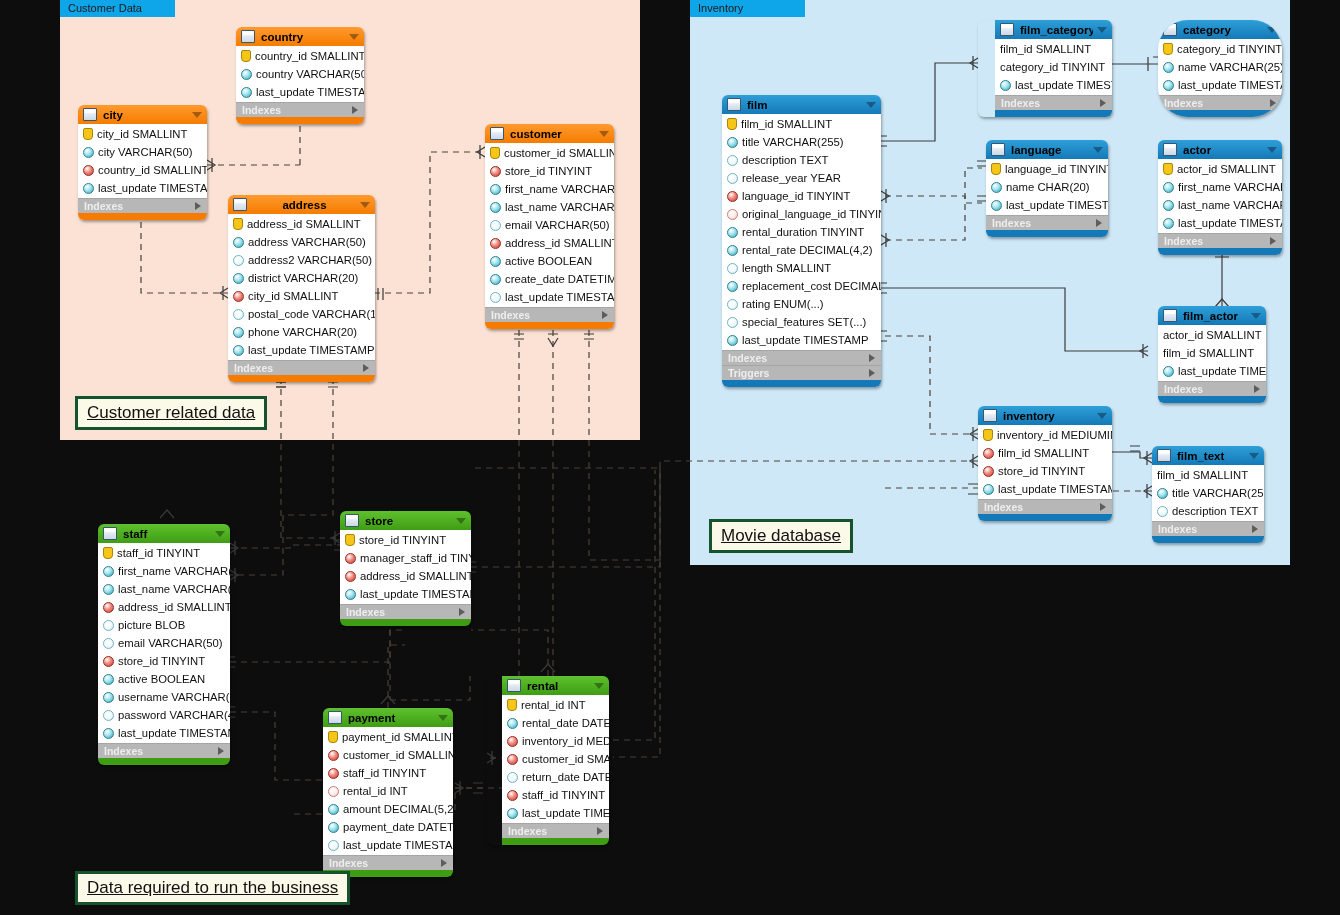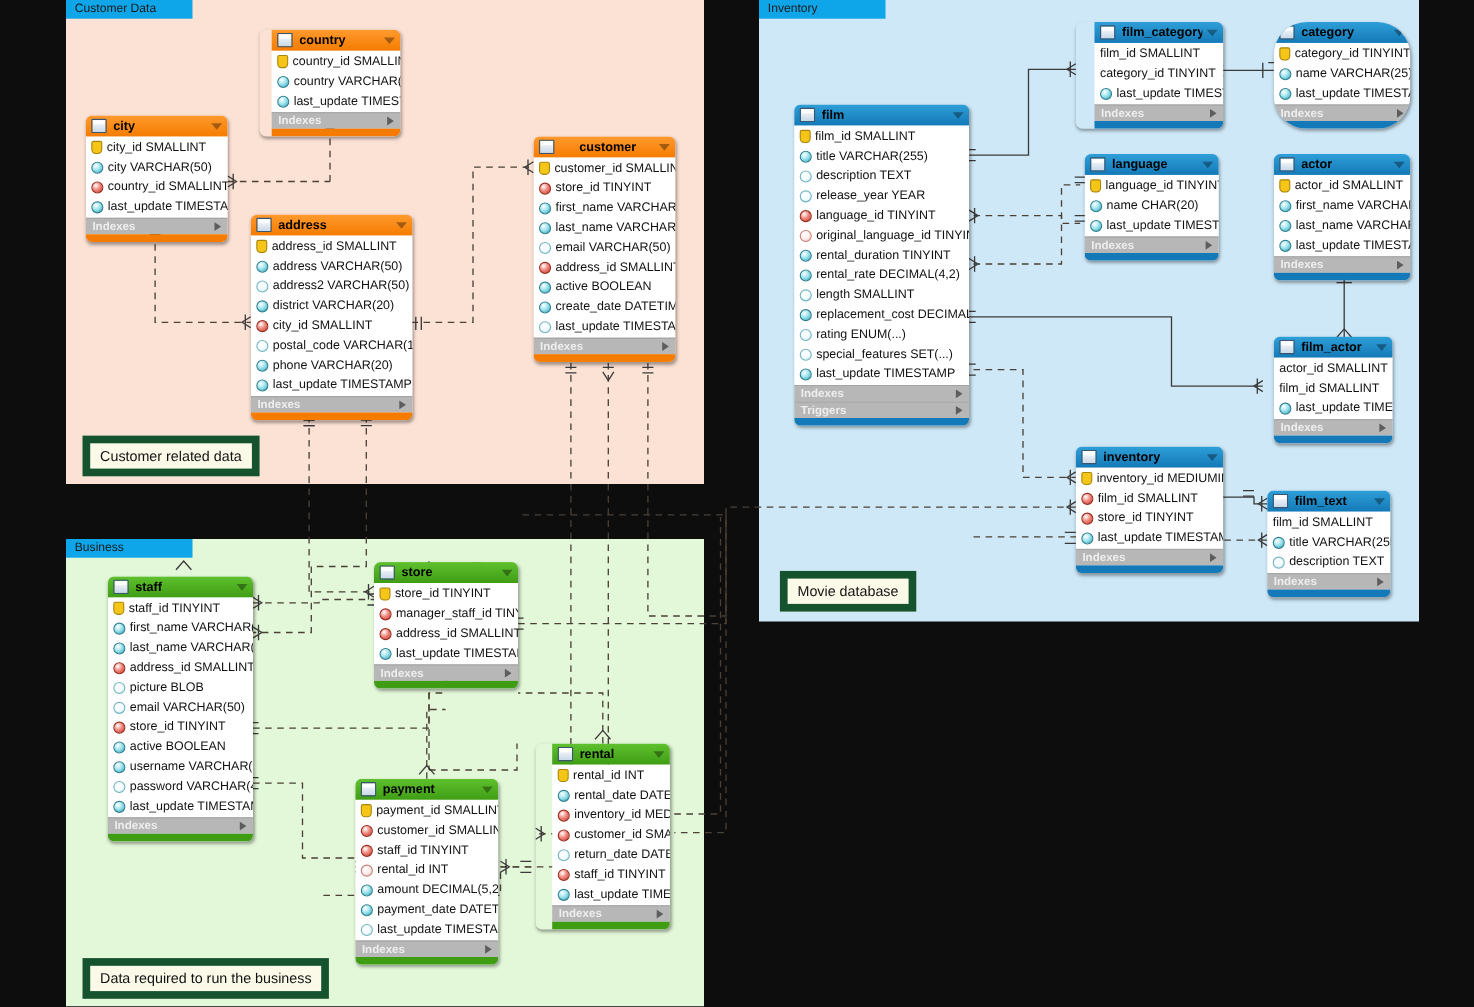--- a/index.html
+++ b/index.html
@@ -83,44 +83,41 @@
   
   .t-orange .hdr{background:linear-gradient(#ff9a2e,#f57c00);}
   .t-orange .base{background:#f57c00;}
   .t-blue   .hdr{background:linear-gradient(#2e9fd8,#1479b8);}
   .t-blue   .base{background:#1479b8;}
   .t-green  .hdr{background:linear-gradient(#5fc12e,#3f9d14);}
   .t-green  .base{background:#3f9d14;}
 
   
   .note{
-    position:absolute;background:#fbf9e8;border:7px solid #14532d;
-    font-size:13px;color:#111;padding:4px 9px;box-sizing:border-box;
+    position:absolute;background:#fbf9e8;border:3px solid #14532d;
+    font-size:17px;color:#111;padding:4px 9px;box-sizing:border-box;
     white-space:nowrap;
+    text-decoration:underline;
   }
 </style>
 </head>
 <body>
 
 <div id="canvas">
 
   <div class="layer customer" style="left:60px;top:0px;width:580px;height:440px;">
     <div class="layer-body"></div>
     <div class="layer-tab">Customer Data</div>
   </div>
 
   <div class="layer inventory" style="left:690px;top:0px;width:600px;height:565px;">
     <div class="layer-body"></div>
     <div class="layer-tab">Inventory</div>
   </div>
 
-  <div class="layer business" style="left:60px;top:490px;width:580px;height:425px;">
-    <div class="layer-body"></div>
-    <div class="layer-tab">Business</div>
-  </div>
 
   <svg id="wires" viewBox="0 0 1340 915" width="1340" height="915">
     <defs>
       <style>
         .dash{fill:none;stroke:#4a4036;stroke-width:1.2;stroke-dasharray:6 5;}
         .solid{fill:none;stroke:#3a3a3a;stroke-width:1.2;}
         .nt{fill:none;stroke:#3a3a3a;stroke-width:1.2;}
       </style>
     </defs>
 
@@ -224,21 +221,21 @@
     <path class="nt" d="M381,704 l7,-8 l7,8"></path>
 
     <path class="nt" d="M383,519 l7,-8 l7,8"></path>
     <path class="nt" d="M428,512 H438 M428,517 H438"></path>
 
     <path class="nt" d="M160,518 l7,-8 l7,8"></path>
 
     <path class="nt" d="M276,382 H286 M276,387 H286"></path>
   </svg>
 
-  <div class="tbl t-orange" style="left:236px;top:27px;width:128px;padding-left:11px;">
+  <div class="tbl t-orange" style="left:236px;top:27px;width:128px;">
     <div class="hdr">
       <span class="ticon"></span>
       <span class="tname">country</span>
       <span class="caret"></span>
     </div>
     <div class="cols">
       <div class="col">
           <span class="b-pk"></span>
           <span>country_id SMALLINT</span>
         </div>
@@ -282,21 +279,21 @@
           <span>last_update TIMESTAMP</span>
         </div>
     </div>
     <div class="footer">
         <span>Indexes</span>
         <span class="arw"></span>
       </div>
     <div class="base"></div>
   </div>
 
-  <div class="tbl t-orange" style="left:228px;top:195px;width:147px;">
+  <div class="tbl t-orange" style="left:228px;top:195px;width:147px;text-align:center;">
     <div class="hdr">
       <span class="ticon"></span>
       <span class="tname">address</span>
       <span class="caret"></span>
     </div>
     <div class="cols">
       <div class="col">
           <span class="b-pk"></span>
           <span>address_id SMALLINT</span>
         </div>
@@ -329,21 +326,21 @@
           <span>last_update TIMESTAMP</span>
         </div>
     </div>
     <div class="footer">
         <span>Indexes</span>
         <span class="arw"></span>
       </div>
     <div class="base"></div>
   </div>
 
-  <div class="tbl t-orange" style="left:485px;top:124px;width:129px;text-align:center;">
+  <div class="tbl t-orange" style="left:485px;top:124px;width:129px;">
     <div class="hdr">
       <span class="ticon"></span>
       <span class="tname">customer</span>
       <span class="caret"></span>
     </div>
     <div class="cols">
       <div class="col">
           <span class="b-pk"></span>
           <span>customer_id SMALLINT</span>
         </div>

